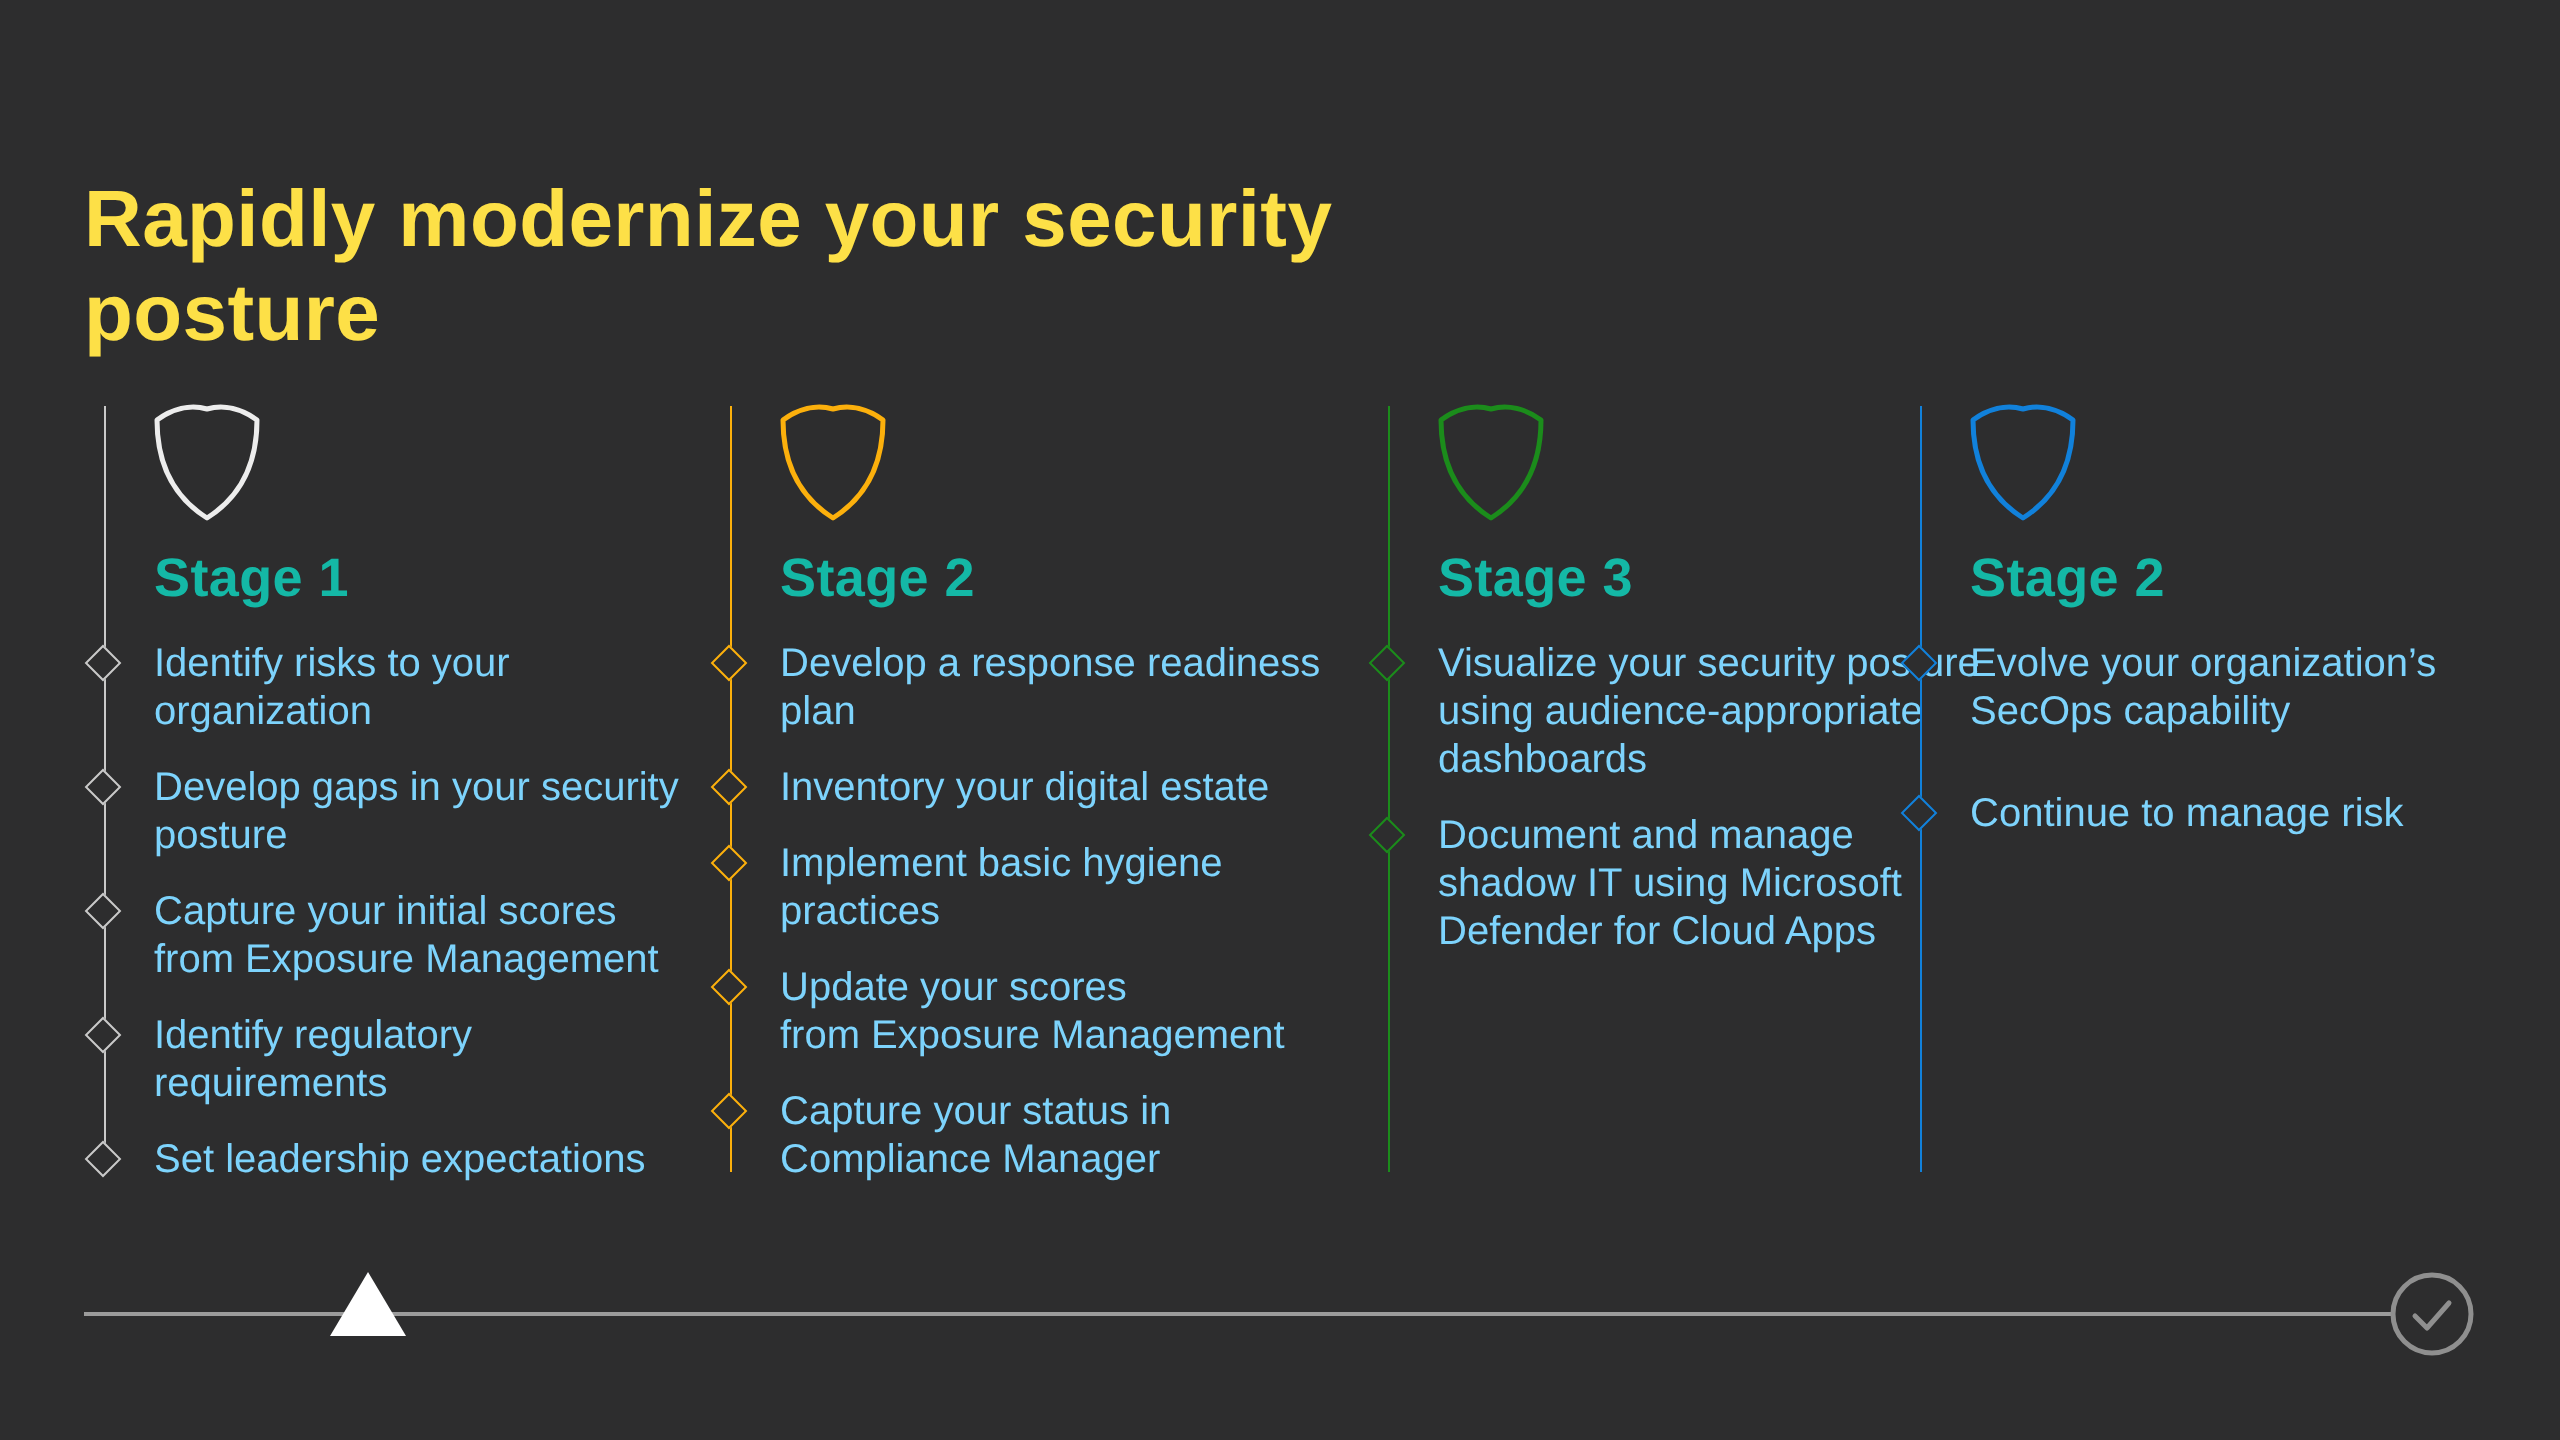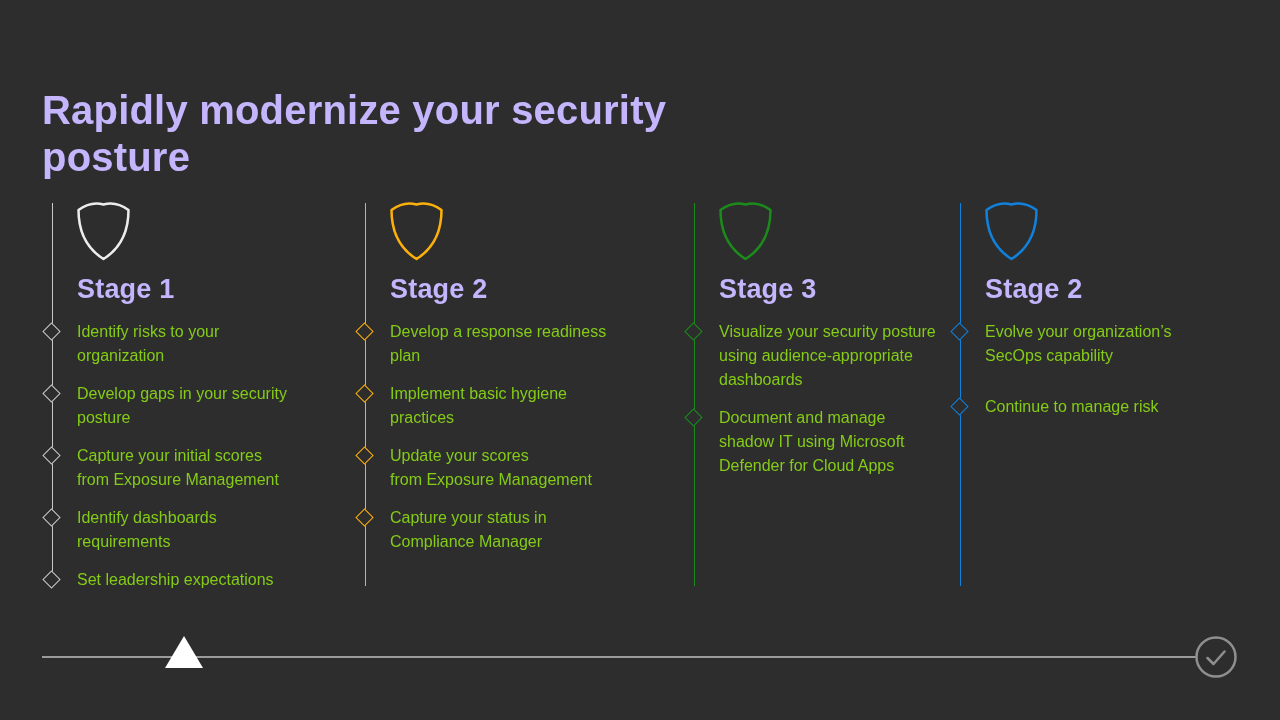--- a/index.html
+++ b/index.html
@@ -3,40 +3,40 @@
 <meta charset="utf-8">
 <style>
   html,body{margin:0;padding:0;}
   body{
     width:1280px;height:720px;position:relative;overflow:hidden;
     background:#2D2D2E;
     font-family:"Liberation Sans","DejaVu Sans",sans-serif;
   }
   .slide-title{
     position:absolute;left:42px;top:60px;width:640px;
-    font-size:40px;line-height:47px;font-weight:600;color:#c4b5fd;
+    font-size:40px;line-height:47px;font-weight:600;color:#fde047;
     white-space:pre-line;letter-spacing:.2px;
   }
   .stage-col{position:absolute;top:200px;width:300px;height:400px;}
   .stage-col .vline{
     position:absolute;left:0;top:3px;width:1px;height:383px;
     background:var(--accent);
   }
   .shield{position:absolute;left:23px;top:0;color:var(--shield);}
   .stage-heading{
     position:absolute;left:25px;top:74px;margin:0;
-    font-size:27px;font-weight:700;color:#c4b5fd;letter-spacing:.2px;
+    font-size:27px;font-weight:700;color:#14b8a6;letter-spacing:.2px;
   }
   .bullets{
     position:absolute;left:25px;top:120px;width:274px;
     margin:0;padding:0;list-style:none;
   }
   .bullets li{
     position:relative;margin:0 0 14px 0;
-    font-size:16px;line-height:24px;color:#84cc16;
+    font-size:20px;line-height:24px;color:#7dd3fc;
     white-space:pre-line;
   }
   .wide-gap .bullets li{margin-bottom:27px;}
   .diamond{
     position:absolute;left:-32px;top:5px;width:11px;height:11px;
     border:1.5px solid var(--accent);background:#2D2D2E;
     transform:rotate(45deg);
   }
   .timeline-line{
     position:absolute;left:42px;top:656px;width:1154px;height:2px;
@@ -61,35 +61,36 @@
     <path d="M3.5 10 C11 4.5 20 2 28.5 4.5 C37 2 46 4.5 53.5 10 C53.5 31 46 48 28.5 59 C11 48 3.5 31 3.5 10 Z" fill="none" stroke="currentColor" stroke-width="2.5" stroke-linejoin="round"></path>
   </svg>
   <h2 class="stage-heading">Stage 1</h2>
   <ul class="bullets">
     <li><span class="diamond"></span><span>Identify risks to your
 organization</span></li>
     <li><span class="diamond"></span><span>Develop gaps in your security
 posture</span></li>
     <li><span class="diamond"></span><span>Capture your initial scores
 from Exposure Management</span></li>
-    <li><span class="diamond"></span><span>Identify dashboards
+    <li><span class="diamond"></span><span>Identify regulatory
 requirements</span></li>
     <li><span class="diamond"></span><span>Set leadership expectations</span></li>
   </ul>
 </div>
 
 <div class="stage-col" style="left: 365px; --accent: #FCB00C; --shield: #FCB00C;">
   <div class="vline"></div>
   <svg class="shield" width="57" height="62" viewBox="0 0 57 62">
     <path d="M3.5 10 C11 4.5 20 2 28.5 4.5 C37 2 46 4.5 53.5 10 C53.5 31 46 48 28.5 59 C11 48 3.5 31 3.5 10 Z" fill="none" stroke="currentColor" stroke-width="2.5" stroke-linejoin="round"></path>
   </svg>
   <h2 class="stage-heading">Stage 2</h2>
   <ul class="bullets">
     <li><span class="diamond"></span><span>Develop a response readiness
 plan</span></li>
+    <li><span class="diamond"></span><span>Inventory your digital estate</span></li>
     <li><span class="diamond"></span><span>Implement basic hygiene
 practices</span></li>
     <li><span class="diamond"></span><span>Update your scores
 from Exposure Management</span></li>
     <li><span class="diamond"></span><span>Capture your status in
 Compliance Manager</span></li>
   </ul>
 </div>
 
 <div class="stage-col" style="left: 694px; --accent: #1B8C1B; --shield: #1B8C1B;">

